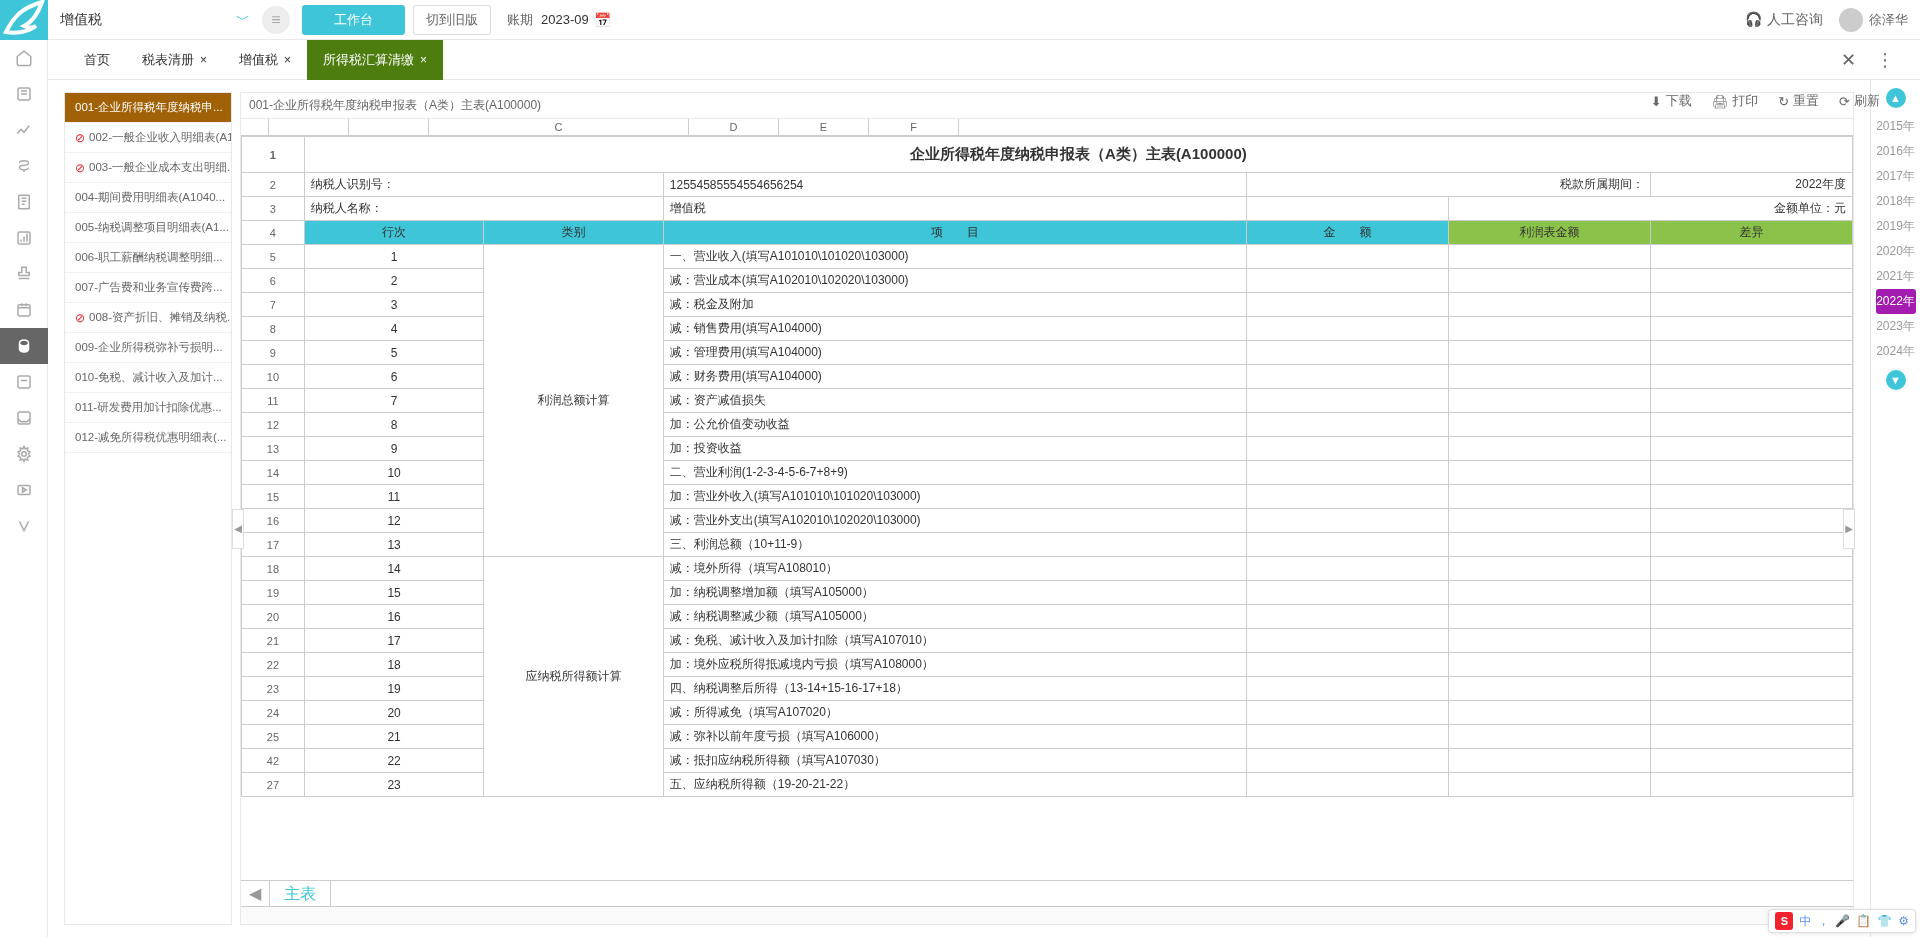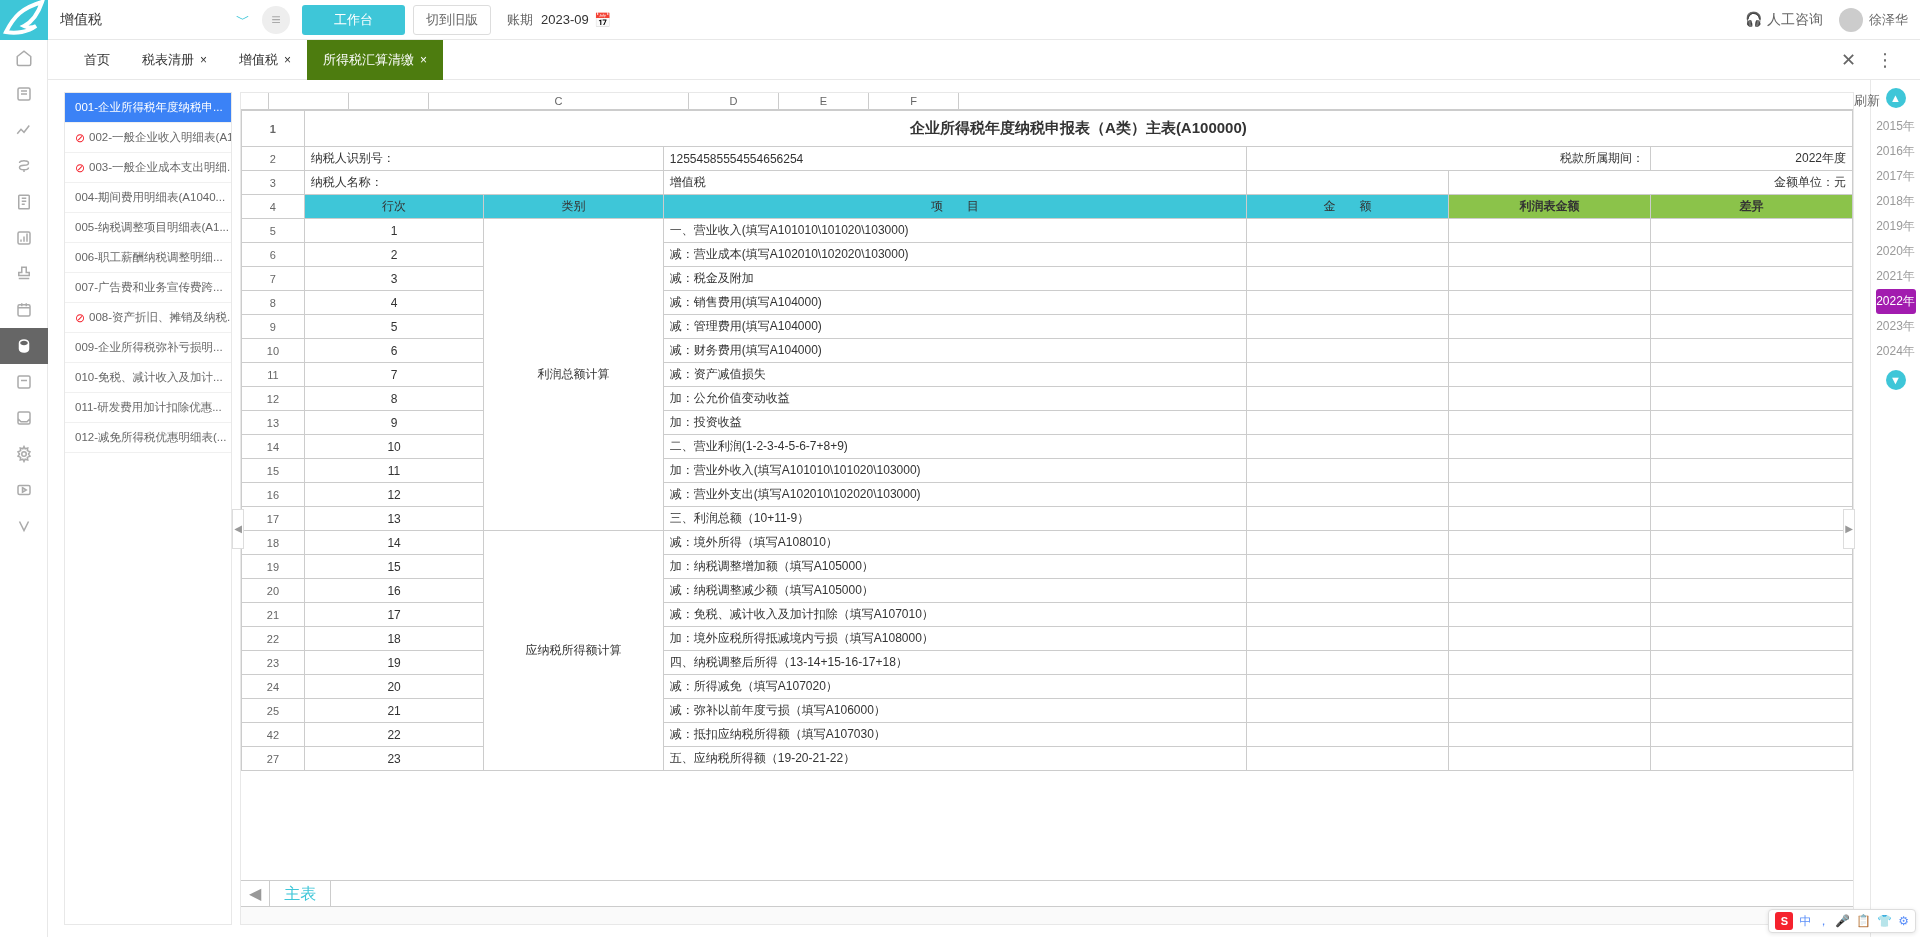--- a/index.html
+++ b/index.html
@@ -27,36 +27,36 @@
 .tabs-right{margin-left:auto;display:flex;gap:8px;align-items:center}
 .close-all{font-size:18px;color:#666;cursor:pointer;padding:0 6px}
 .content{flex:1;display:flex;min-height:0;position:relative}
 .content-main{flex:1;display:flex;flex-direction:column;padding:12px 16px;min-width:0}
 .warning{color:#f5222d;font-size:12px;line-height:1.6;margin-bottom:8px;max-width:660px}
 .toolbar{position:absolute;right:40px;top:12px;display:flex;gap:20px;font-size:13px;color:#666}
 .toolbar-item{display:flex;align-items:center;gap:4px;cursor:pointer}
 .workarea{flex:1;display:flex;gap:8px;min-height:0;position:relative}
 .form-list{width:168px;border:1px solid #e8e8e8;overflow-y:auto}
 .form-item{padding:7px 10px;font-size:11.5px;color:#666;cursor:pointer;border-bottom:1px solid #f0f0f0;white-space:nowrap;overflow:hidden;text-overflow:ellipsis;display:flex;align-items:center;gap:4px}
-.form-item.active{background:#3b82f6;color:#fff}
+.form-item.active{background:#a16207;color:#fff}
 .form-item .warn{color:#f5222d;font-size:12px}
 .sheet-area{flex:1;display:flex;flex-direction:column;min-width:0;border:1px solid #e8e8e8}
 .sheet-title{font-size:12px;padding:4px 8px;color:#666;border-bottom:1px solid #e8e8e8}
 .col-headers{display:flex;border-bottom:1px solid #ccc;background:#fff}
 .col-h{border-right:1px solid #ccc;text-align:center;font-size:11px;color:#666;padding:2px 0}
 .col-h.rownum{width:28px}
 .grid{flex:1;overflow:auto}
 .grid table{border-collapse:collapse;width:100%}
 .grid td{border:1px solid #ccc;font-size:12px;padding:3px 6px;color:#333;height:22px}
 .grid td.rn{width:28px;text-align:center;background:#fff;color:#666;font-size:11px}
 .grid td.center{text-align:center}
 .grid td.right{text-align:right}
 .title-row td{text-align:center;font-weight:bold;font-size:15px;height:36px}
 .hdr-cell{background:#3ec6d8;color:#fff;text-align:center;font-weight:500}
-.hdr-green{background:#8bc34a;color:#fff;text-align:center;font-weight:700}
+.hdr-green{background:#8bc34a;color:#fff;text-align:center;font-weight:400}
 .sheet-tabs{height:26px;border-top:1px solid #ccc;display:flex;align-items:center;padding:0 8px;gap:8px}
 .sheet-tab{padding:3px 14px;font-size:16px;color:#3ec6d8;border:1px solid #ccc;border-bottom:none;cursor:pointer}
 .bottom-scroll{height:18px;border-top:1px solid #ccc;position:relative;background:#fafafa}
 .year-panel{width:50px;background:#fff;border-left:1px solid #e8e8e8;display:flex;flex-direction:column;align-items:center;padding-top:4px;gap:2px}
 .year-btn{width:40px;padding:4px 0;text-align:center;font-size:12px;color:#999;cursor:pointer;border-radius:3px}
 .year-btn.active{background:#a21caf;color:#fff}
 .year-nav{width:20px;height:20px;background:#3ec6d8;color:#fff;border-radius:50%;display:flex;align-items:center;justify-content:center;font-size:11px;cursor:pointer;margin:4px 0}
 .collapse{position:absolute;left:-1px;top:50%;width:12px;height:40px;background:#fff;border:1px solid #ddd;display:flex;align-items:center;justify-content:center;font-size:10px;color:#999;cursor:pointer;z-index:5}
 .ime-bar{position:fixed;bottom:4px;right:4px;background:#fff;border:1px solid #ddd;border-radius:4px;padding:2px 6px;display:flex;align-items:center;gap:6px;font-size:12px;box-shadow:0 1px 4px rgba(0,0,0,.1)}
 .ime-bar .s-logo{background:#f5222d;color:#fff;width:18px;height:18px;border-radius:3px;display:flex;align-items:center;justify-content:center;font-weight:bold;font-size:11px}
@@ -247,20 +247,21 @@
               </div>
               <div class="form-item">
                 <span>011-研发费用加计扣除优惠...</span>
               </div>
               <div class="form-item">
                 <span>012-减免所得税优惠明细表(...</span>
               </div>
             </div>
 
           <div class="sheet-area">
+            <div class="sheet-title">001-企业所得税年度纳税申报表（A类）主表(A100000)</div>
             <div class="col-headers" id="col-headers">
                 <div class="col-h rownum" style="width: 28px;"></div>
                 <div class="col-h" style="width: 80px;"></div>
                 <div class="col-h" style="width: 80px;"></div>
                 <div class="col-h" style="width: 260px;">C</div>
                 <div class="col-h" style="width: 90px;">D</div>
                 <div class="col-h" style="width: 90px;">E</div>
                 <div class="col-h" style="width: 90px;">F</div>
               </div>
             <div class="grid">

